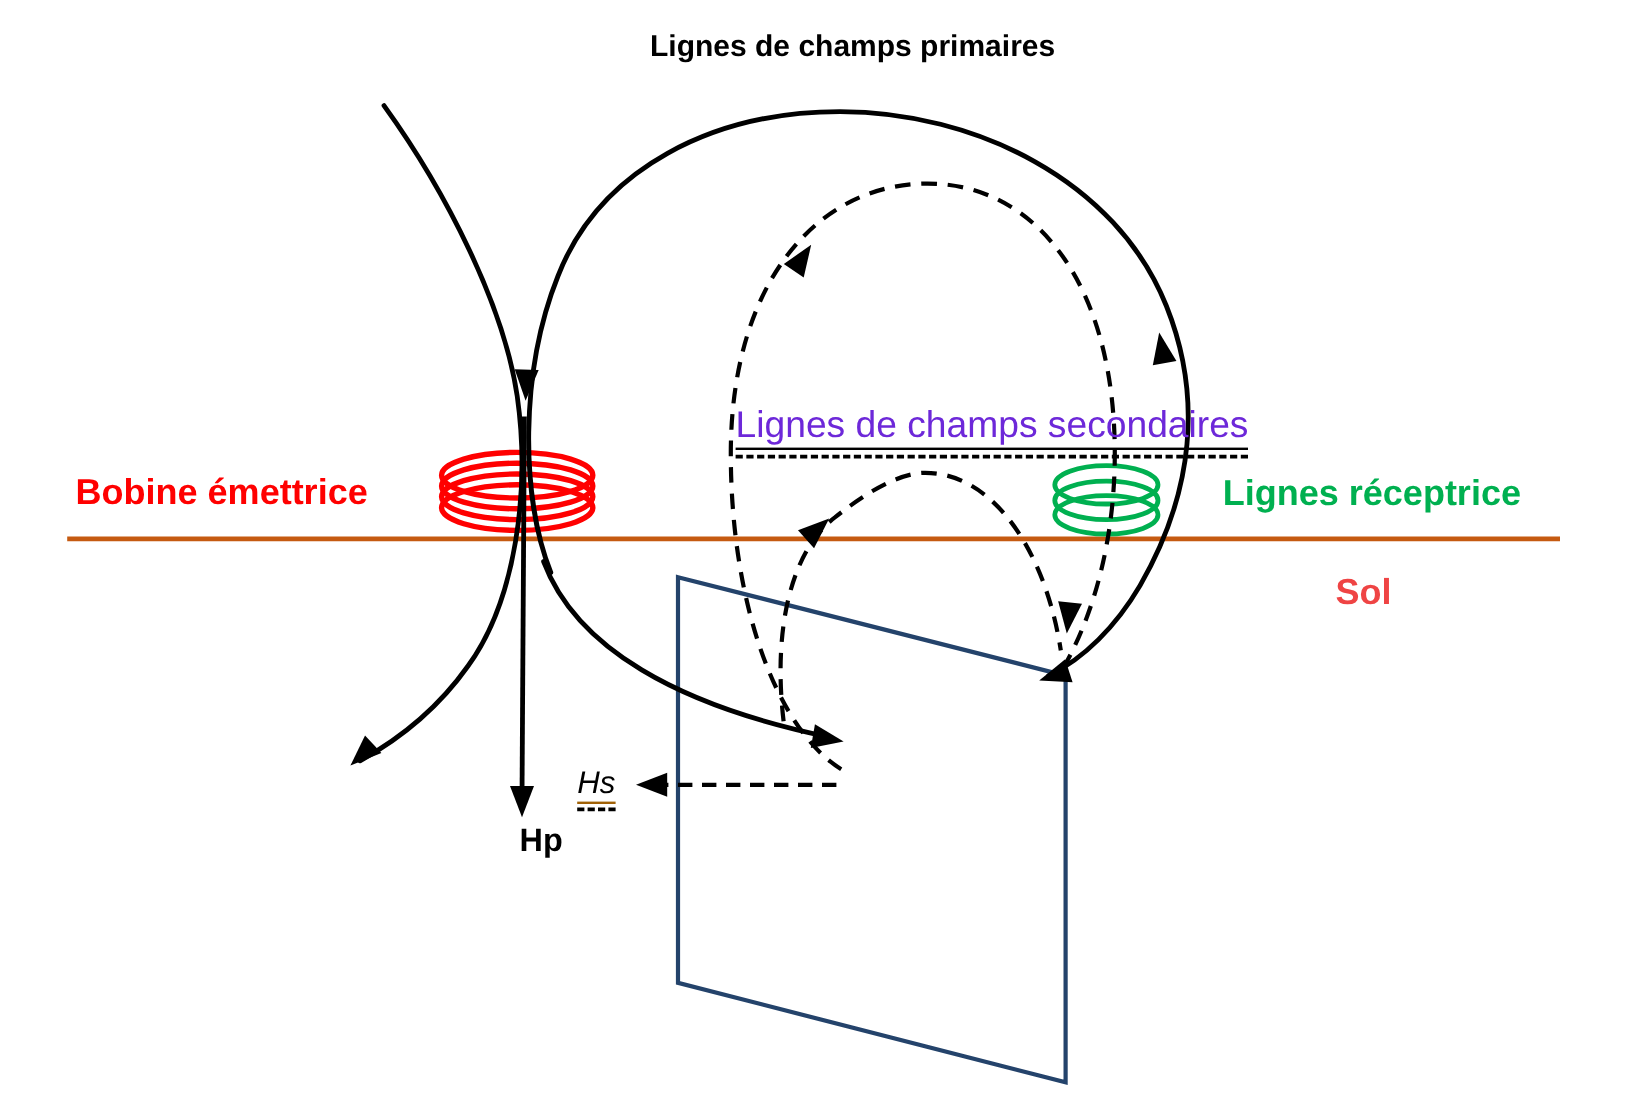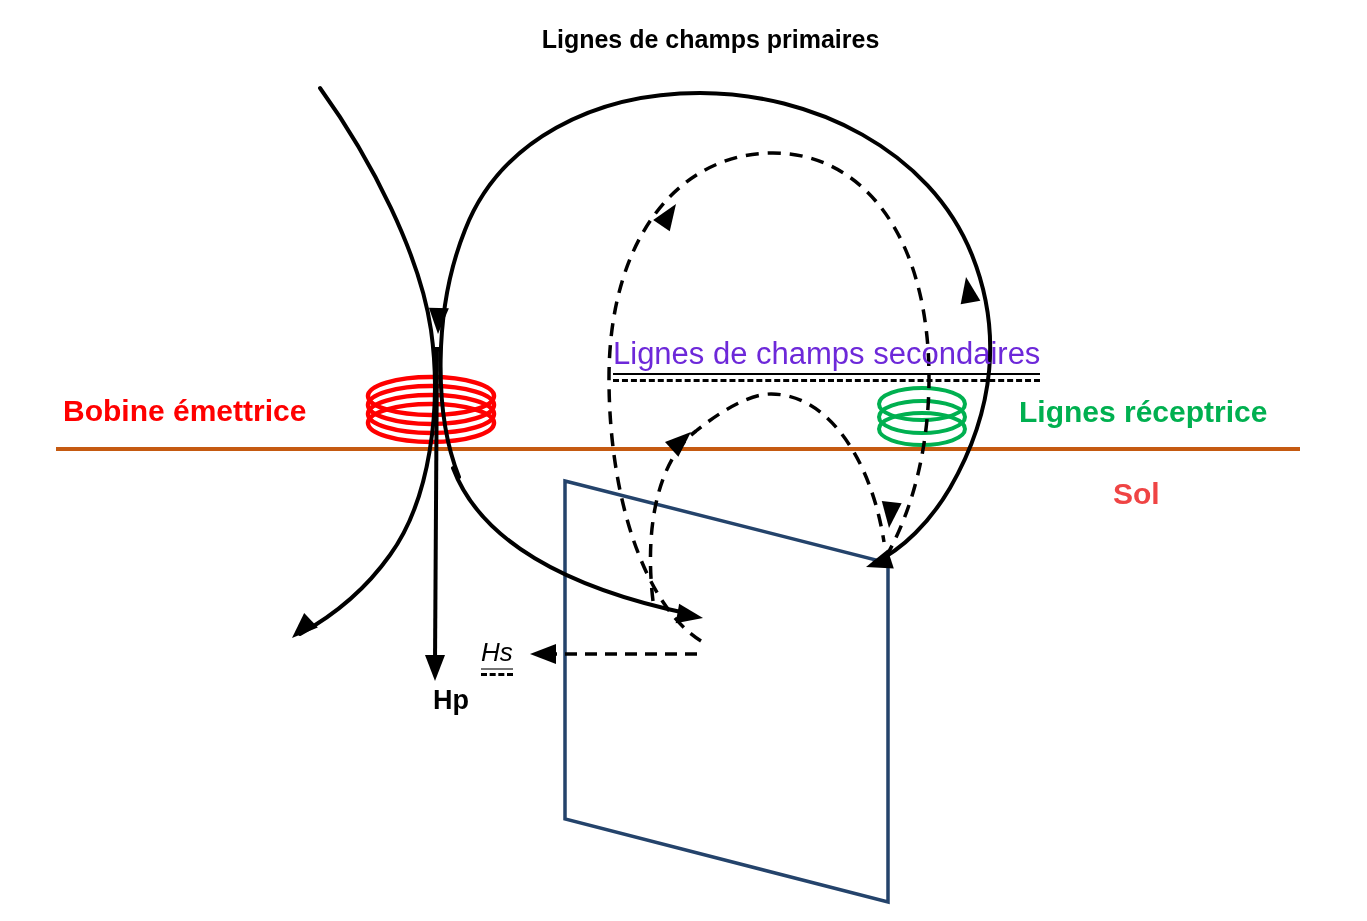--- a/index.html
+++ b/index.html
@@ -49,21 +49,21 @@
   .hp-label{
     left:412px;top:685px;
     font-size:27px;font-weight:bold;color:#000000;margin-left:21px;
   }
   .hs-label{
     left:481px;top:637px;
     font-size:26px;font-style:italic;color:#000000;
   }
   .hs-label .under-text{
     display:inline-block;
-    border-bottom:2px solid #737373;
+    border-bottom:2px solid #a16207;
     padding-bottom:0px;
   }
   .hs-label .dash-under{margin-top:3px;}
 </style>
 </head>
 <body>
 
 <div id="canvas">
 
   <svg id="diagram-svg" width="1367" height="921" viewBox="0 0 1367 921">

